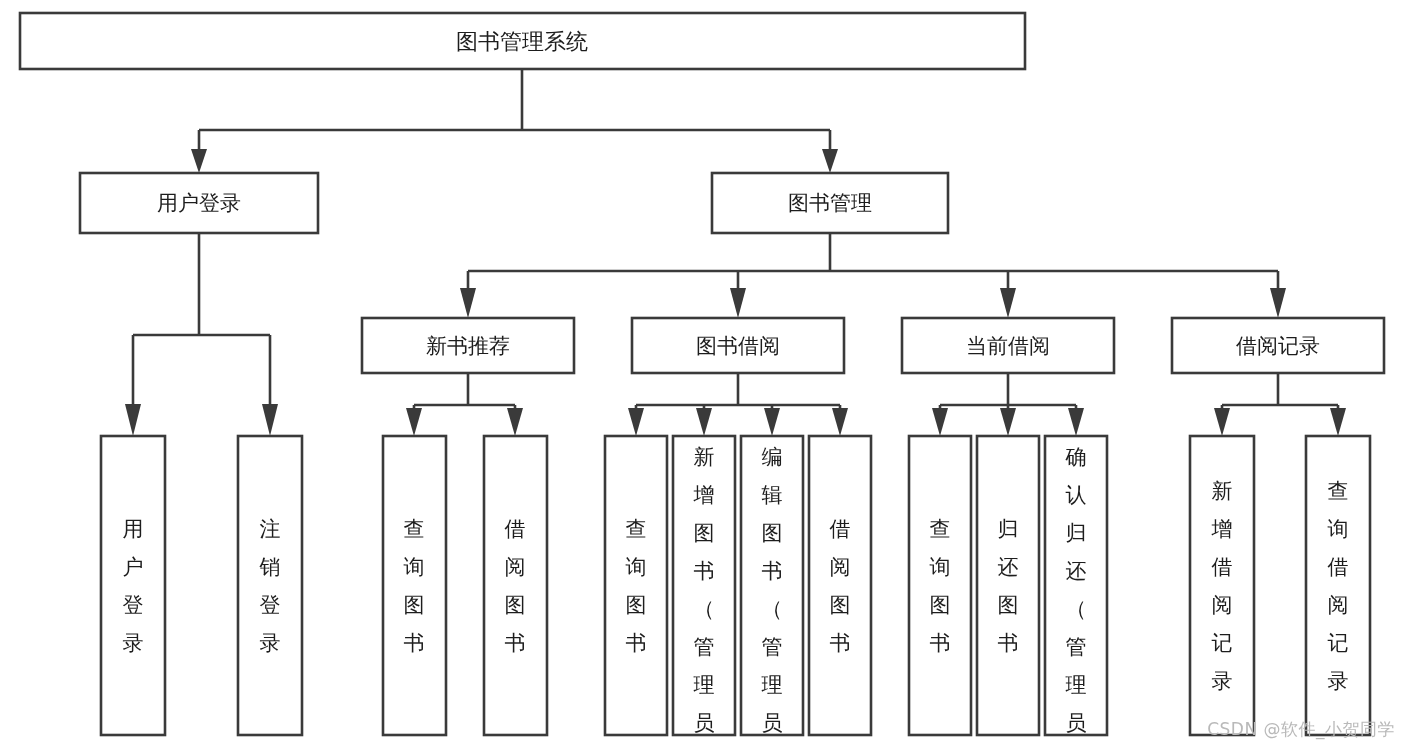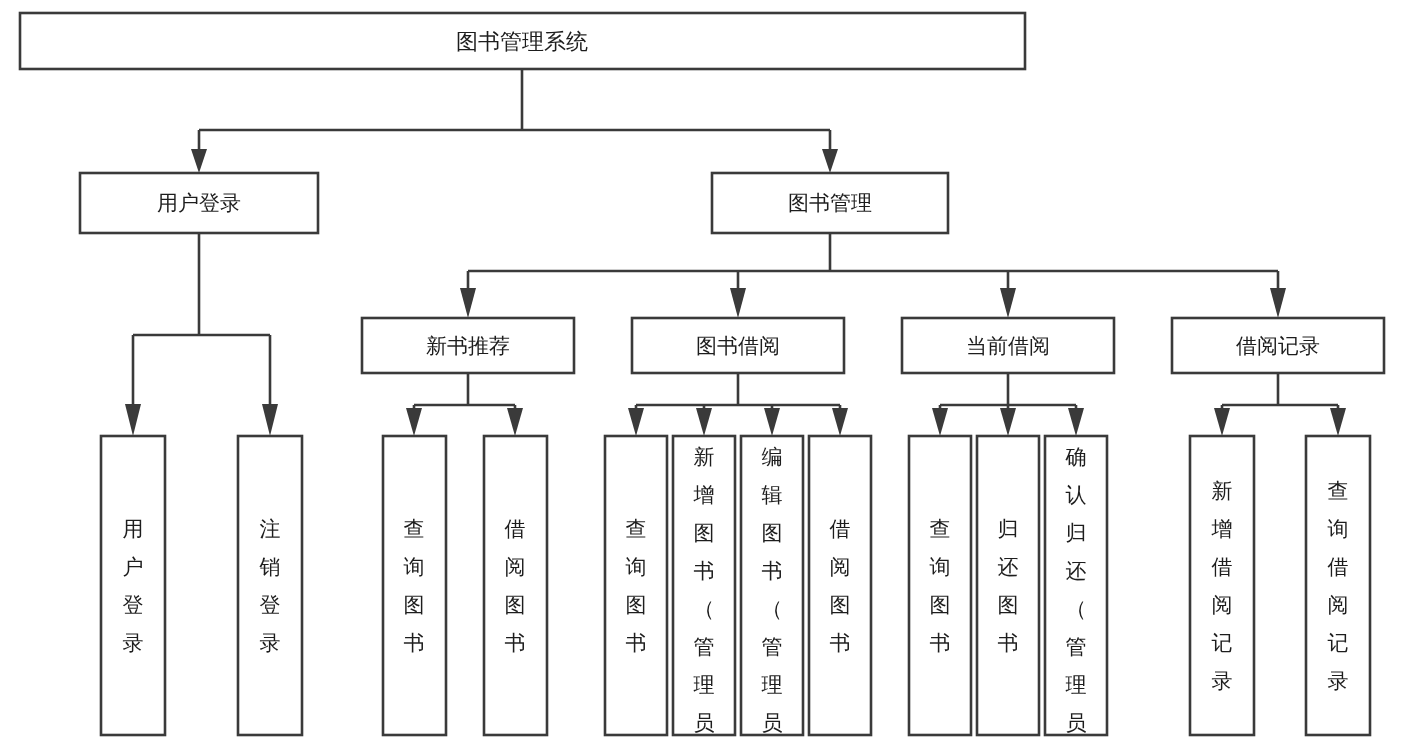--- a/index.html
+++ b/index.html
@@ -242,14 +242,15 @@
       <text class="node-label-v vtext" x="1222" y="0"><tspan x="1222" y="497.5">新</tspan><tspan x="1222" y="535.5">增</tspan><tspan x="1222" y="573.5">借</tspan><tspan x="1222" y="611.5">阅</tspan><tspan x="1222" y="649.5">记</tspan><tspan x="1222" y="687.5">录</tspan></text>
     </g>
 
     <g>
       <rect class="node-box" x="1306" y="436" width="64" height="299"></rect>
       <text class="node-label-v vtext" x="1338" y="0"><tspan x="1338" y="497.5">查</tspan><tspan x="1338" y="535.5">询</tspan><tspan x="1338" y="573.5">借</tspan><tspan x="1338" y="611.5">阅</tspan><tspan x="1338" y="649.5">记</tspan><tspan x="1338" y="687.5">录</tspan></text>
     </g>
 
   </svg>
 
+  <div class="watermark-text">CSDN @软件_小贺同学</div>
 
 </div>
 
 </body></html>

